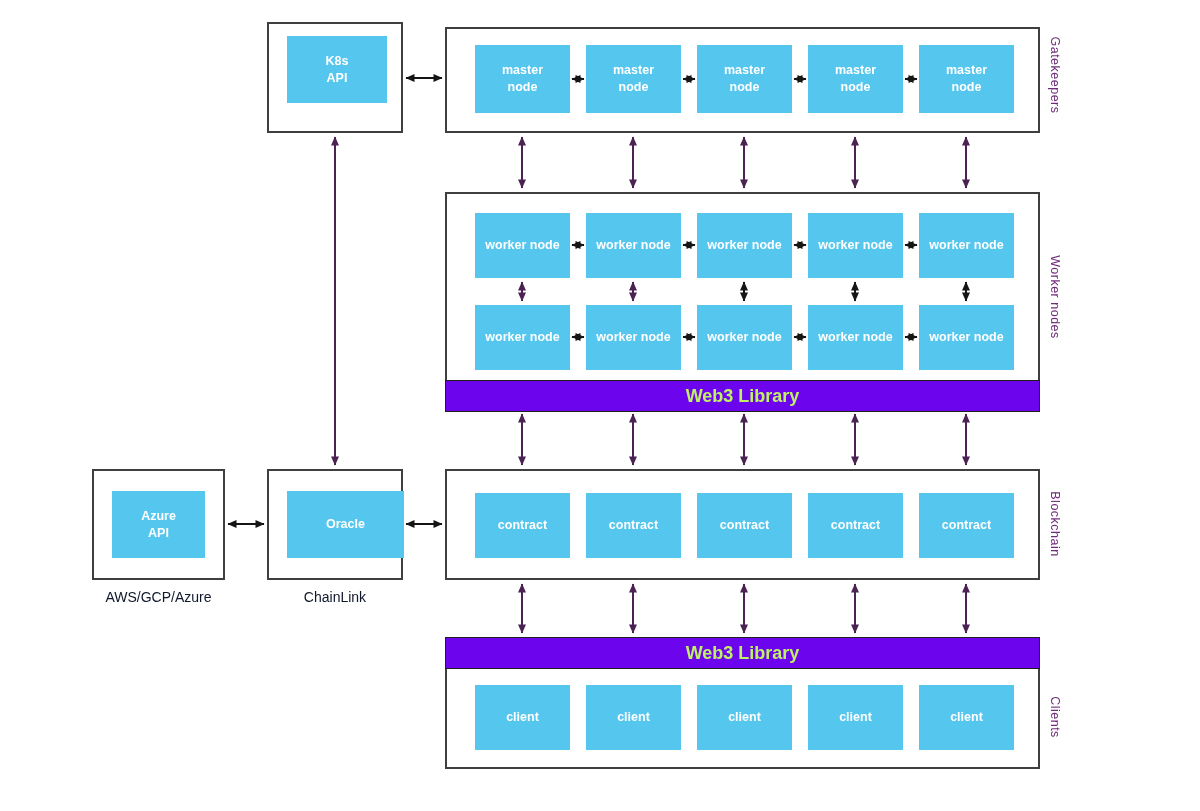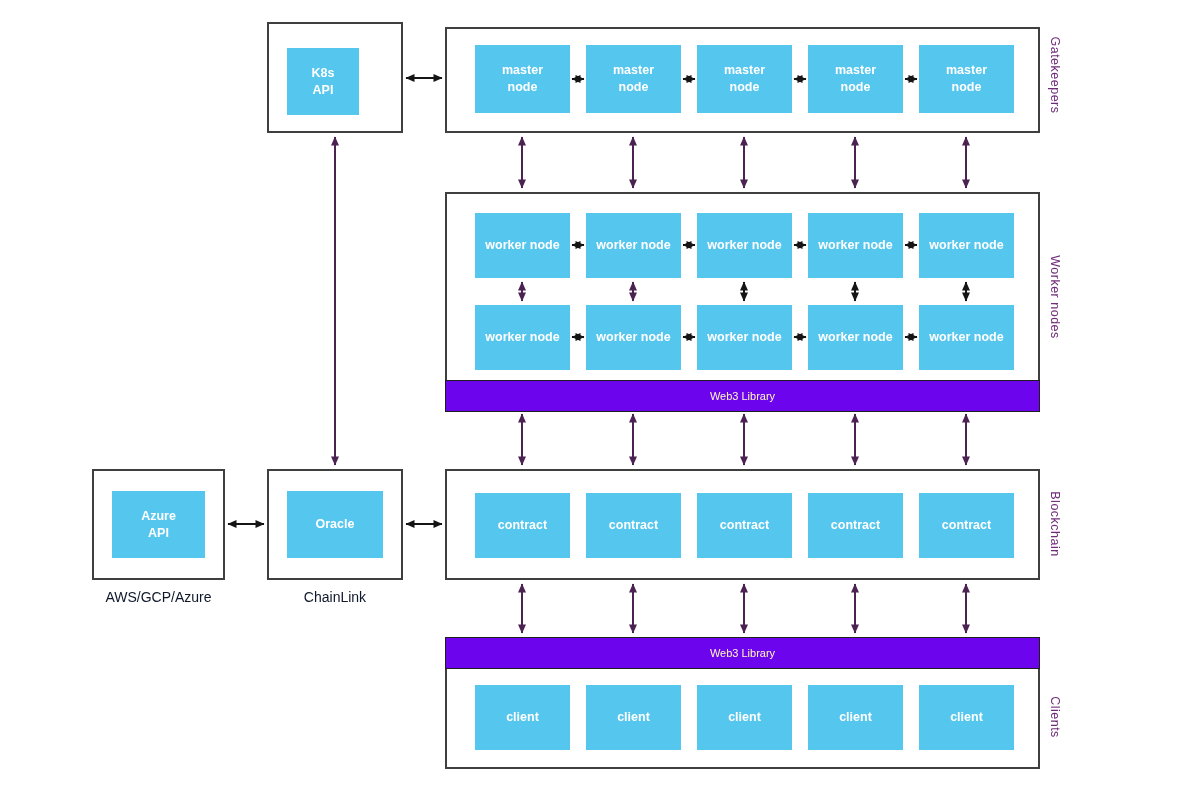--- a/index.html
+++ b/index.html
@@ -12,21 +12,21 @@
     border:2px solid var(--frame_border,#3F3F3F);
   }
   .node{
     position:absolute;box-sizing:border-box;background:var(--cyan,#55C6EE);
     color:#fff;font-weight:bold;font-size:12.5px;line-height:1.35;
     display:flex;align-items:center;justify-content:center;text-align:center;
     white-space:pre-line;
   }
   .bar{
     position:absolute;box-sizing:border-box;background:var(--purple_bar,#6C05EE);
-    border:1.5px solid #1e1e1e;color:#fef9c3;font-weight:normal;font-size:11px;
+    border:1.5px solid #1e1e1e;color:#bef264;font-weight:bold;font-size:18px;
     display:flex;align-items:center;justify-content:center;
   }
   .caption{
     position:absolute;font-size:14px;color:#0f172a;text-align:center;
   }
   .side-label{
     position:absolute;left:1048px;writing-mode:vertical-rl;
     color:var(--label_purple,#702C7A);font-size:12.5px;letter-spacing:0.5px;
     transform:translateY(-50%);
   }
@@ -38,25 +38,25 @@
 <div class="canvas">
 
   <div class="frame" style="left:267px;top:22px;width:136px;height:111px"></div>
   <div class="frame" style="left:445px;top:27px;width:595px;height:106px"></div>
   <div class="frame" style="left:445px;top:192px;width:595px;height:220px"></div>
   <div class="frame" style="left:445px;top:469px;width:595px;height:111px"></div>
   <div class="frame" style="left:445px;top:637px;width:595px;height:132px"></div>
   <div class="frame" style="left:92px;top:469px;width:133px;height:111px"></div>
   <div class="frame" style="left:267px;top:469px;width:136px;height:111px"></div>
 
-  <div class="node" style="left:287px;top:48px;width:72px;height:67px">K8s
+  <div class="node" style="left:287px;top:36px;width:100px;height:67px">K8s
 API</div>
   <div class="node" style="left:112px;top:491px;width:93px;height:67px">Azure
 API</div>
-  <div class="node" style="left:287px;top:491px;width:96px;height:67px">Oracle</div>
+  <div class="node" style="left:287px;top:491px;width:117px;height:67px">Oracle</div>
 
   <div class="node" style="left:475px;top:45px;width:95px;height:68px">master
 node</div>
   <div class="node" style="left:586px;top:45px;width:95px;height:68px">master
 node</div>
   <div class="node" style="left:697px;top:45px;width:95px;height:68px">master
 node</div>
   <div class="node" style="left:808px;top:45px;width:95px;height:68px">master
 node</div>
   <div class="node" style="left:919px;top:45px;width:95px;height:68px">master

